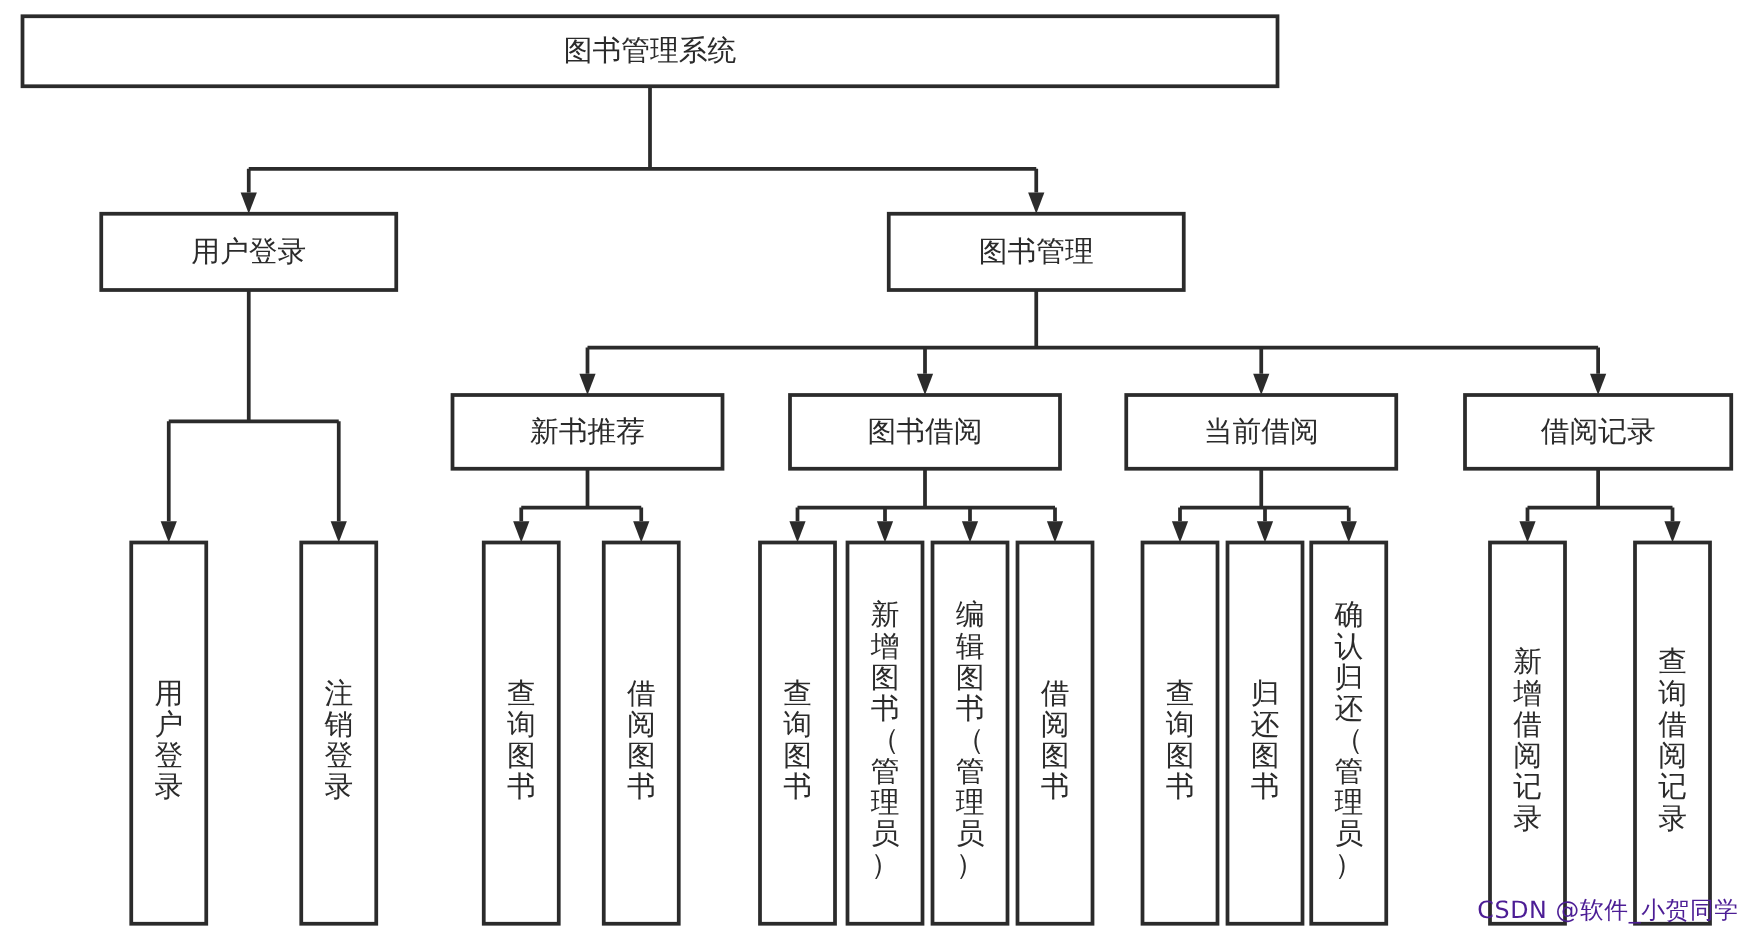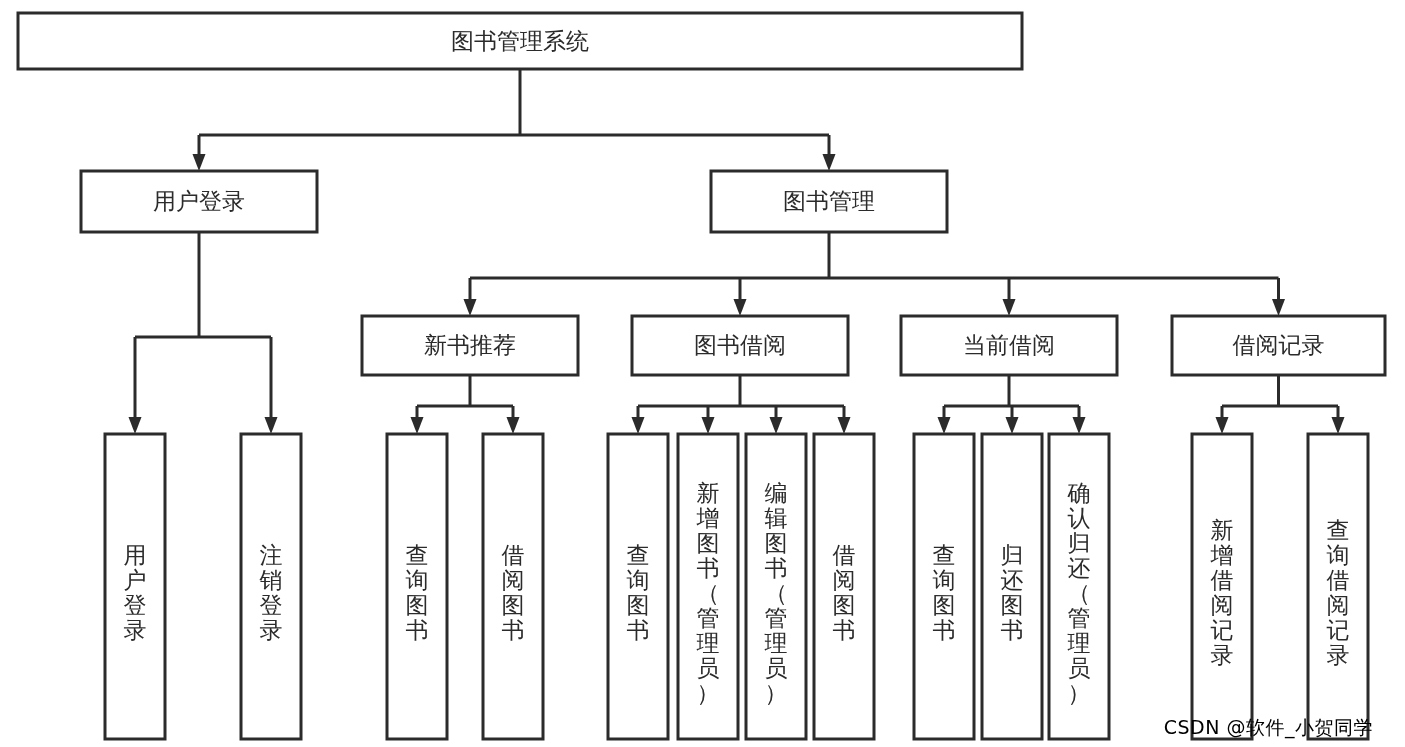--- a/index.html
+++ b/index.html
@@ -45,25 +45,25 @@
     stroke-width: 3;
     fill: none;
     stroke-linecap: butt;
   }
   .edge-arrow {
     fill: #2b2b2b;
     stroke: none;
   }
   .watermark {
     position: absolute;
-    right: 32px;
+    right: 14px;
     bottom: 6px;
     font-family: "DejaVu Sans", "Liberation Sans", sans-serif;
     font-size: 19px;
-    color: #000000;
+    color: #4c1d95;
     letter-spacing: 0.5px;
     user-select: none;
     pointer-events: none;
     white-space: nowrap;
   }
 </style>
 </head>
 <body>
 
 <div id="diagram-root">

